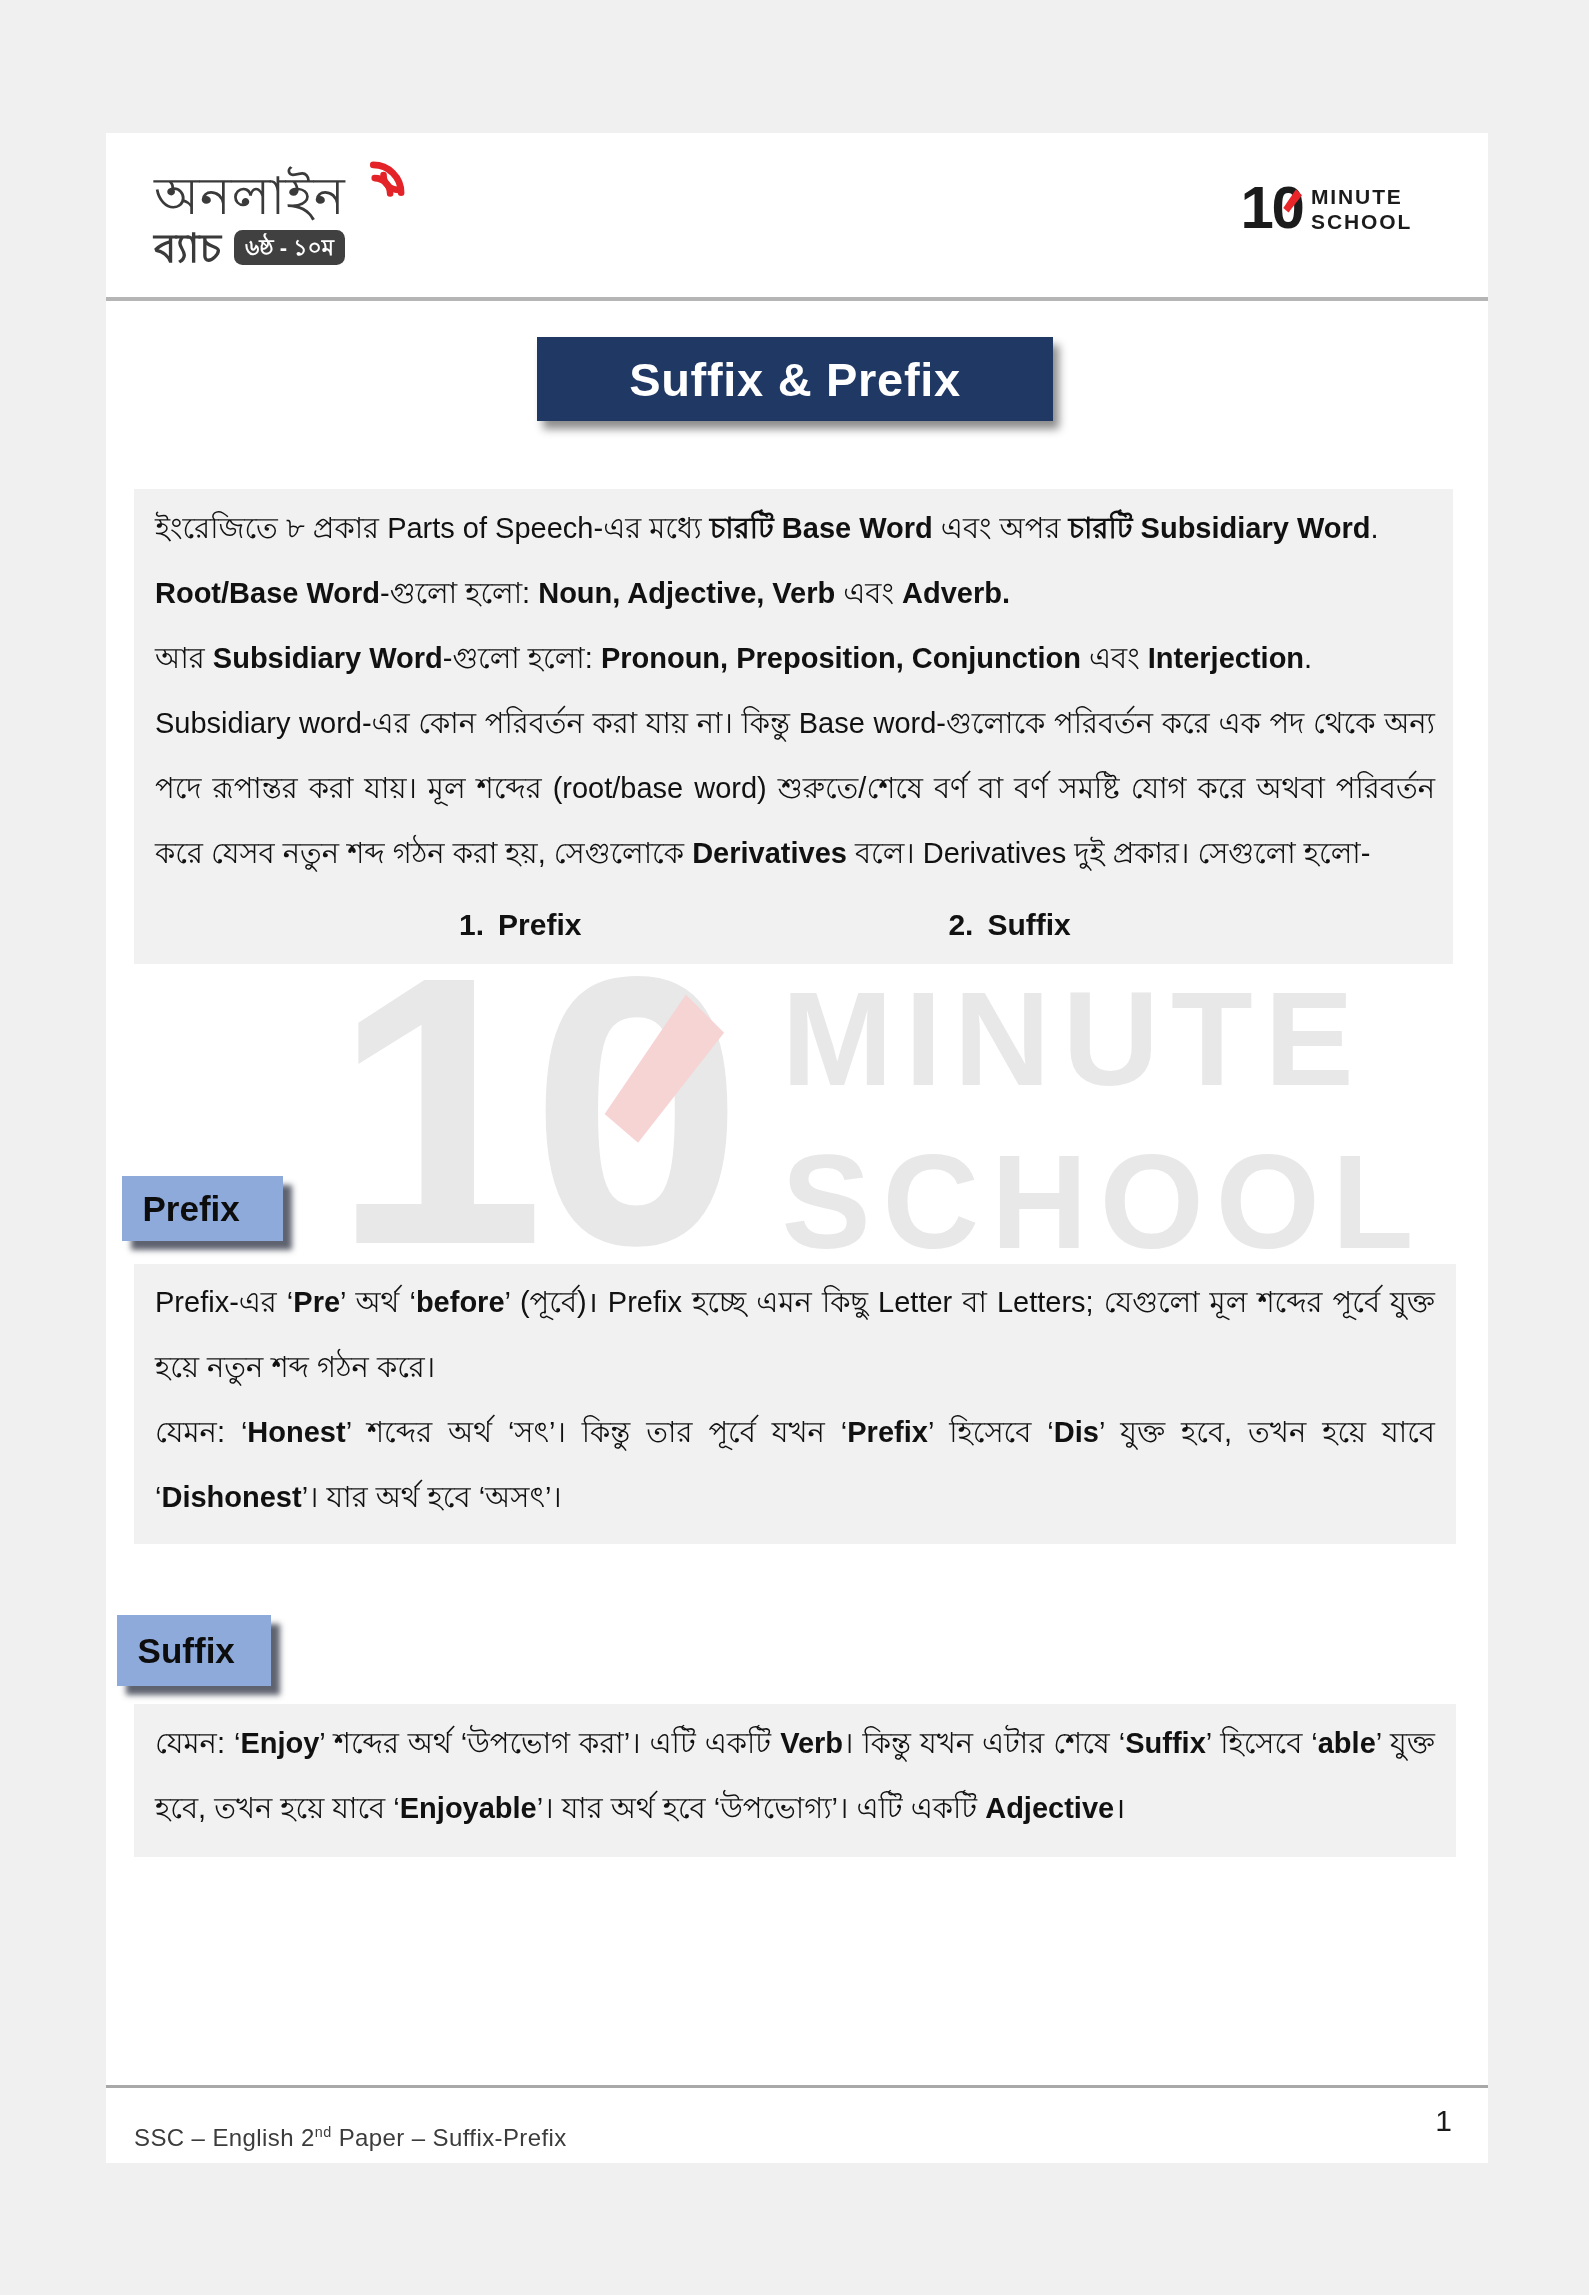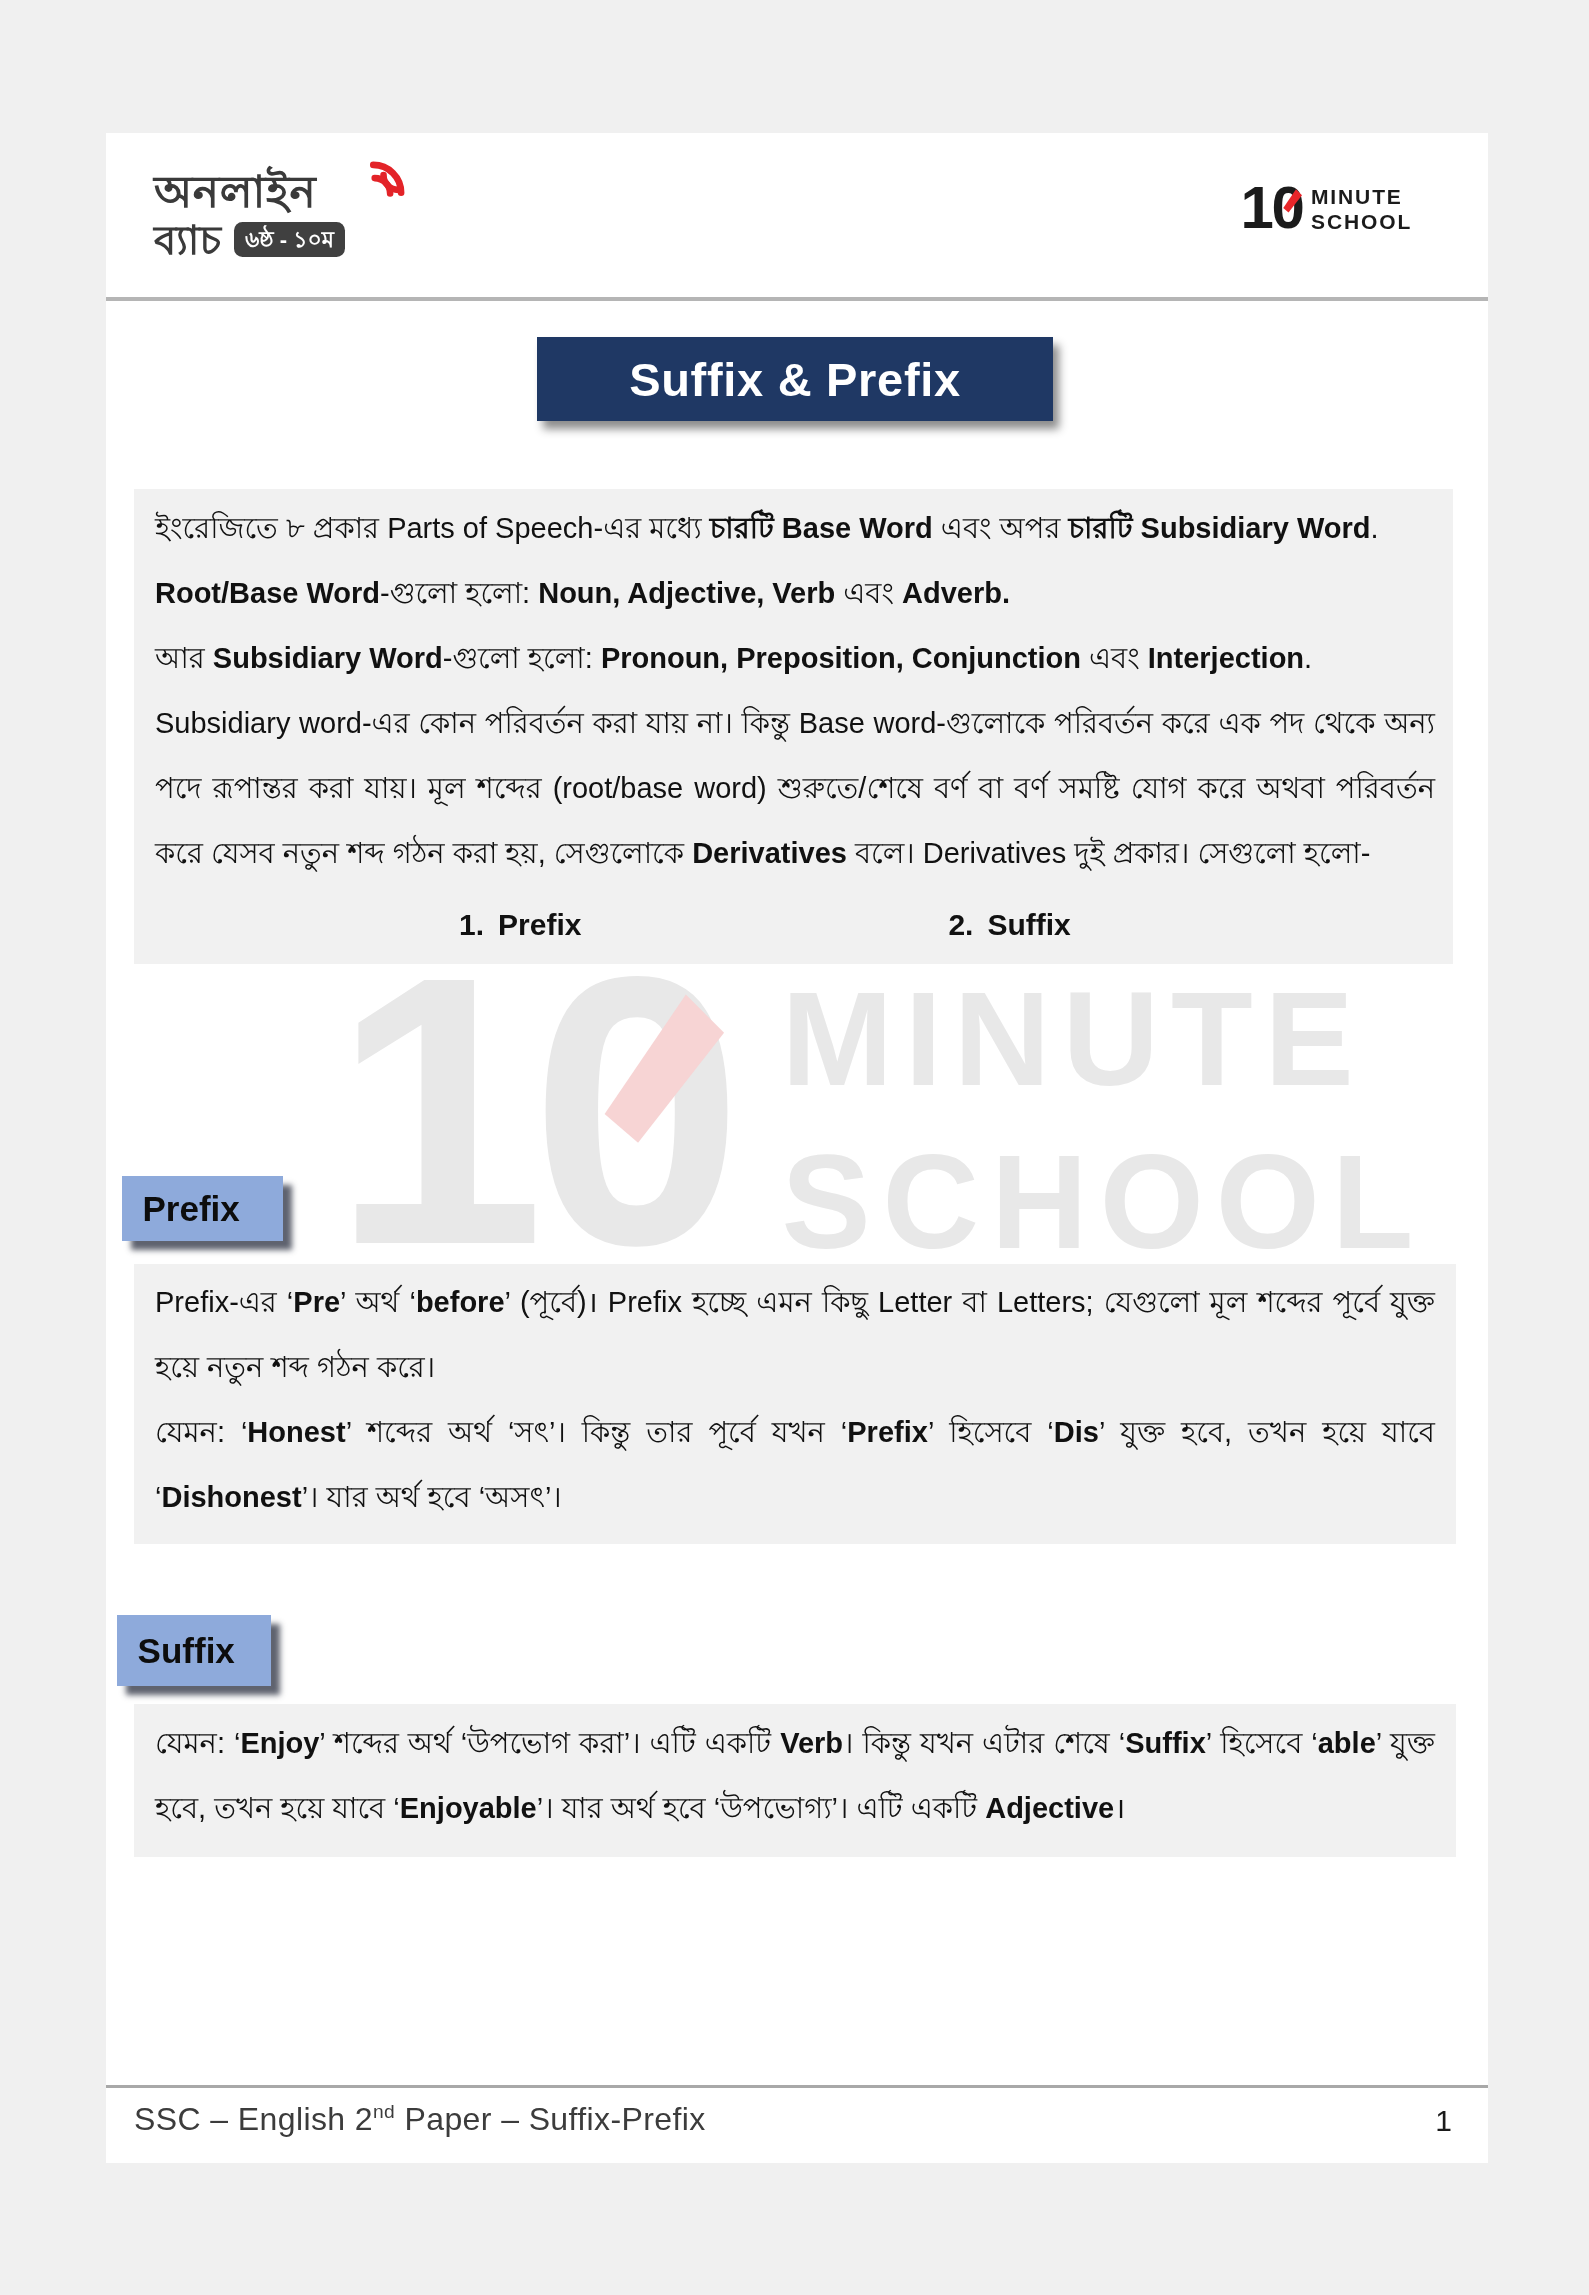--- a/index.html
+++ b/index.html
@@ -10,21 +10,21 @@
     -webkit-font-smoothing:antialiased;
   }
   .page{
     position:absolute;left:106px;top:133px;
     width:1382px;height:2030px;
     background:#ffffff;
     overflow:hidden;
   }
   
   .logo-left{position:absolute;left:48px;top:37px;color:#3a3a3a;line-height:1;}
-  .logo-left .l1{font-size:44px;font-weight:700;letter-spacing:0.7px;}
+  .logo-left .l1{font-size:52px;font-weight:400;letter-spacing:0.7px;}
   .logo-left .row2{display:flex;align-items:center;margin-top:5.7px;}
   .logo-left .l2{font-size:40px;font-weight:700;}
   .badge{
     background:#404040;color:#fff;font-size:22px;font-weight:700;
     padding:5.7px 11.3px;border-radius:8.5px;margin-left:12.7px;line-height:1.1;
   }
   .signal{position:absolute;left:209px;top:-10px;}
   .logo-right{position:absolute;left:1134px;top:48px;}
   .header-divider{
     position:absolute;left:0;top:164px;width:100%;height:3.5px;background:#b5b5b5;
@@ -65,21 +65,21 @@
     padding-left:21px;box-sizing:border-box;
   }
   .heading-prefix{left:15.5px;top:1043px;width:161px;height:65px;}
   .heading-suffix{left:10.6px;top:1482px;width:154px;height:71px;}
   
   .footer-divider{position:absolute;left:0;top:1952px;width:100%;height:2.8px;background:#a8a8a8;}
   .footer-row{
     position:absolute;left:28px;top:1968px;width:1318px;
     display:flex;justify-content:space-between;align-items:flex-start;
   }
-  .footer-text{font-size:32px;color:#3c3c3c;letter-spacing:0.4px;}
+  .footer-text{font-size:24px;color:#3c3c3c;letter-spacing:0.4px;margin-top:23px;}
   .footer-text sup{font-size:60%;}
   .page-number{font-size:30px;color:#1a1a1a;margin-top:2.8px;}
 </style>
 </head>
 <body>
 
 <div class="page">
 
   <div class="logo-left">
     <div class="l1">অনলাইন</div>

